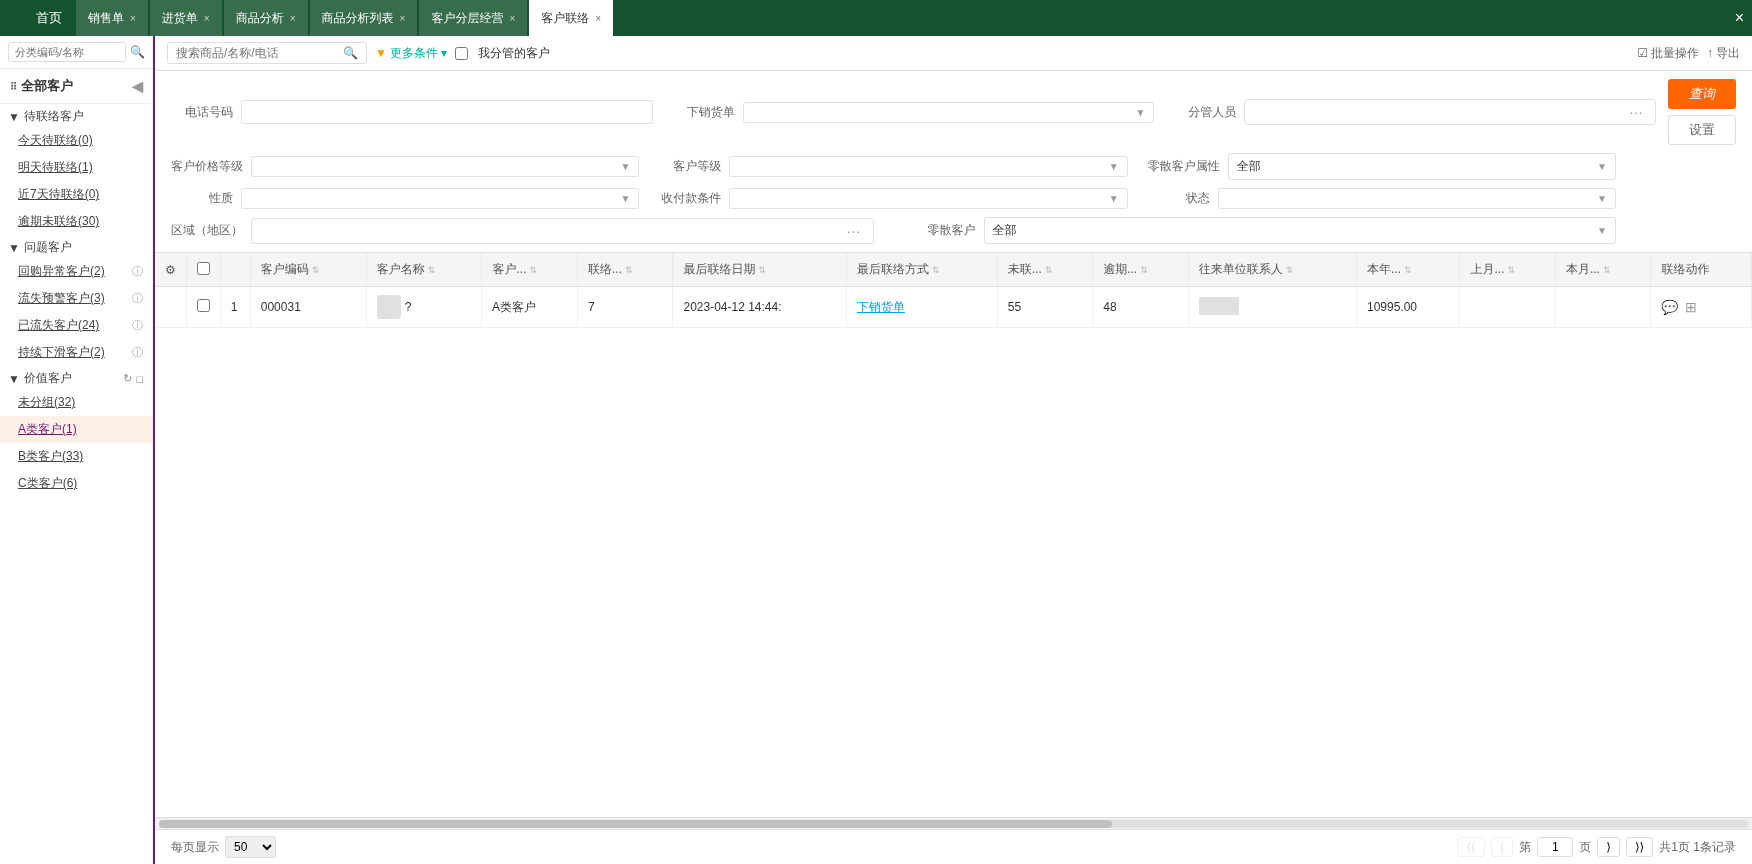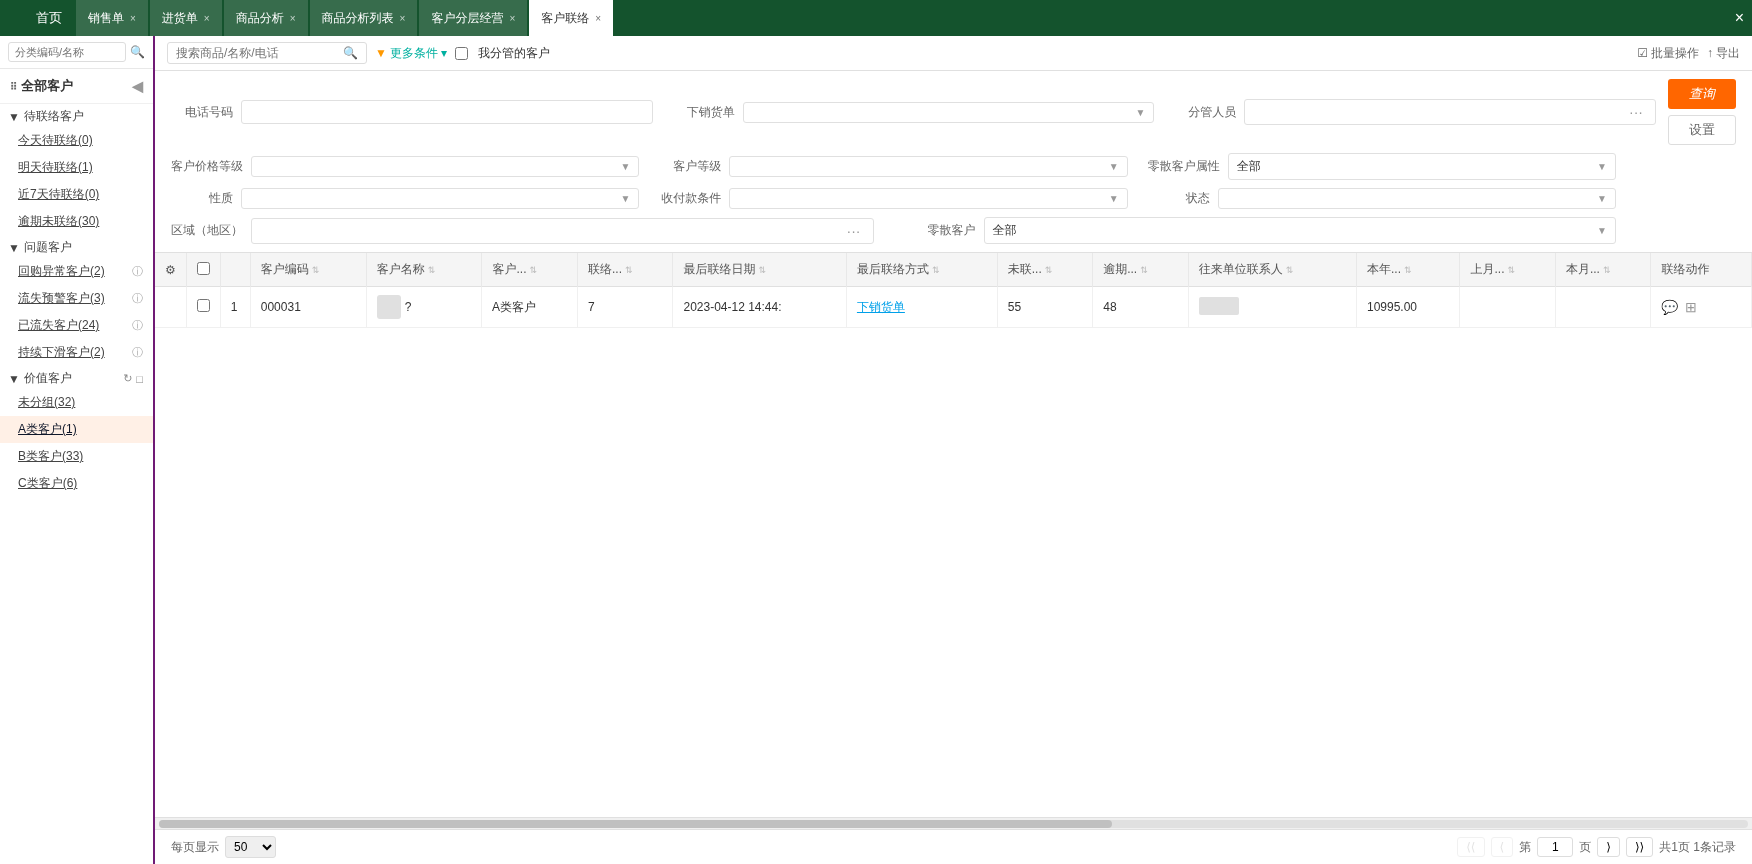--- a/index.html
+++ b/index.html
@@ -379,21 +379,21 @@
     }
     .section-title-group {
       display: flex;
       align-items: center;
       gap: 4px;
       font-size: 12px;
       color: #444;
       cursor: pointer;
     }
 
-    .highlight-orange { color: #0f172a; }
+    .highlight-orange { color: #701a75; }
   </style>
 </head>
 <body>
 
 <div class="top-nav">
   <div class="nav-home">首页</div>
   <div class="nav-tab">
     <span>销售单</span>
     <span class="close-btn">×</span>
   </div>

